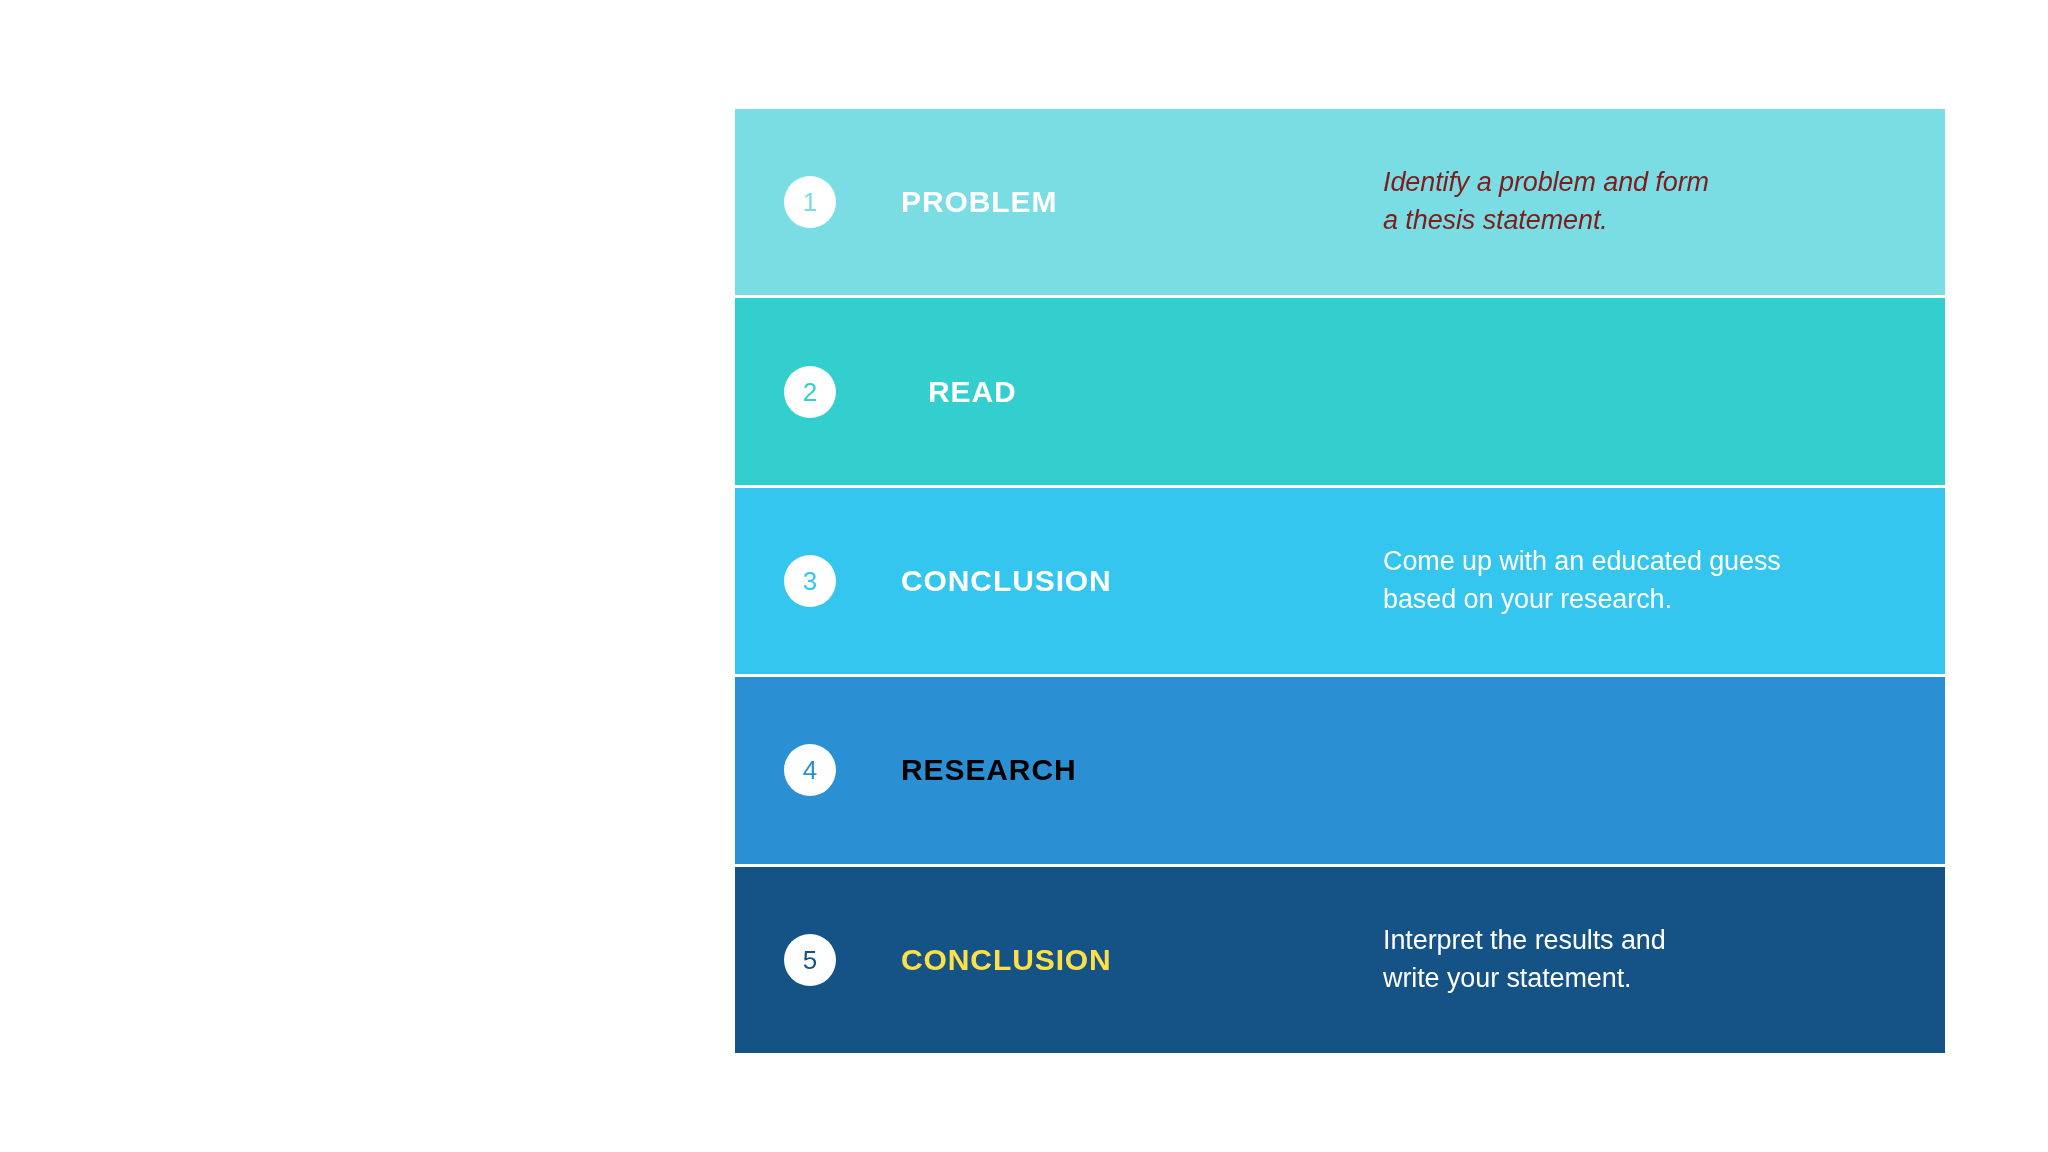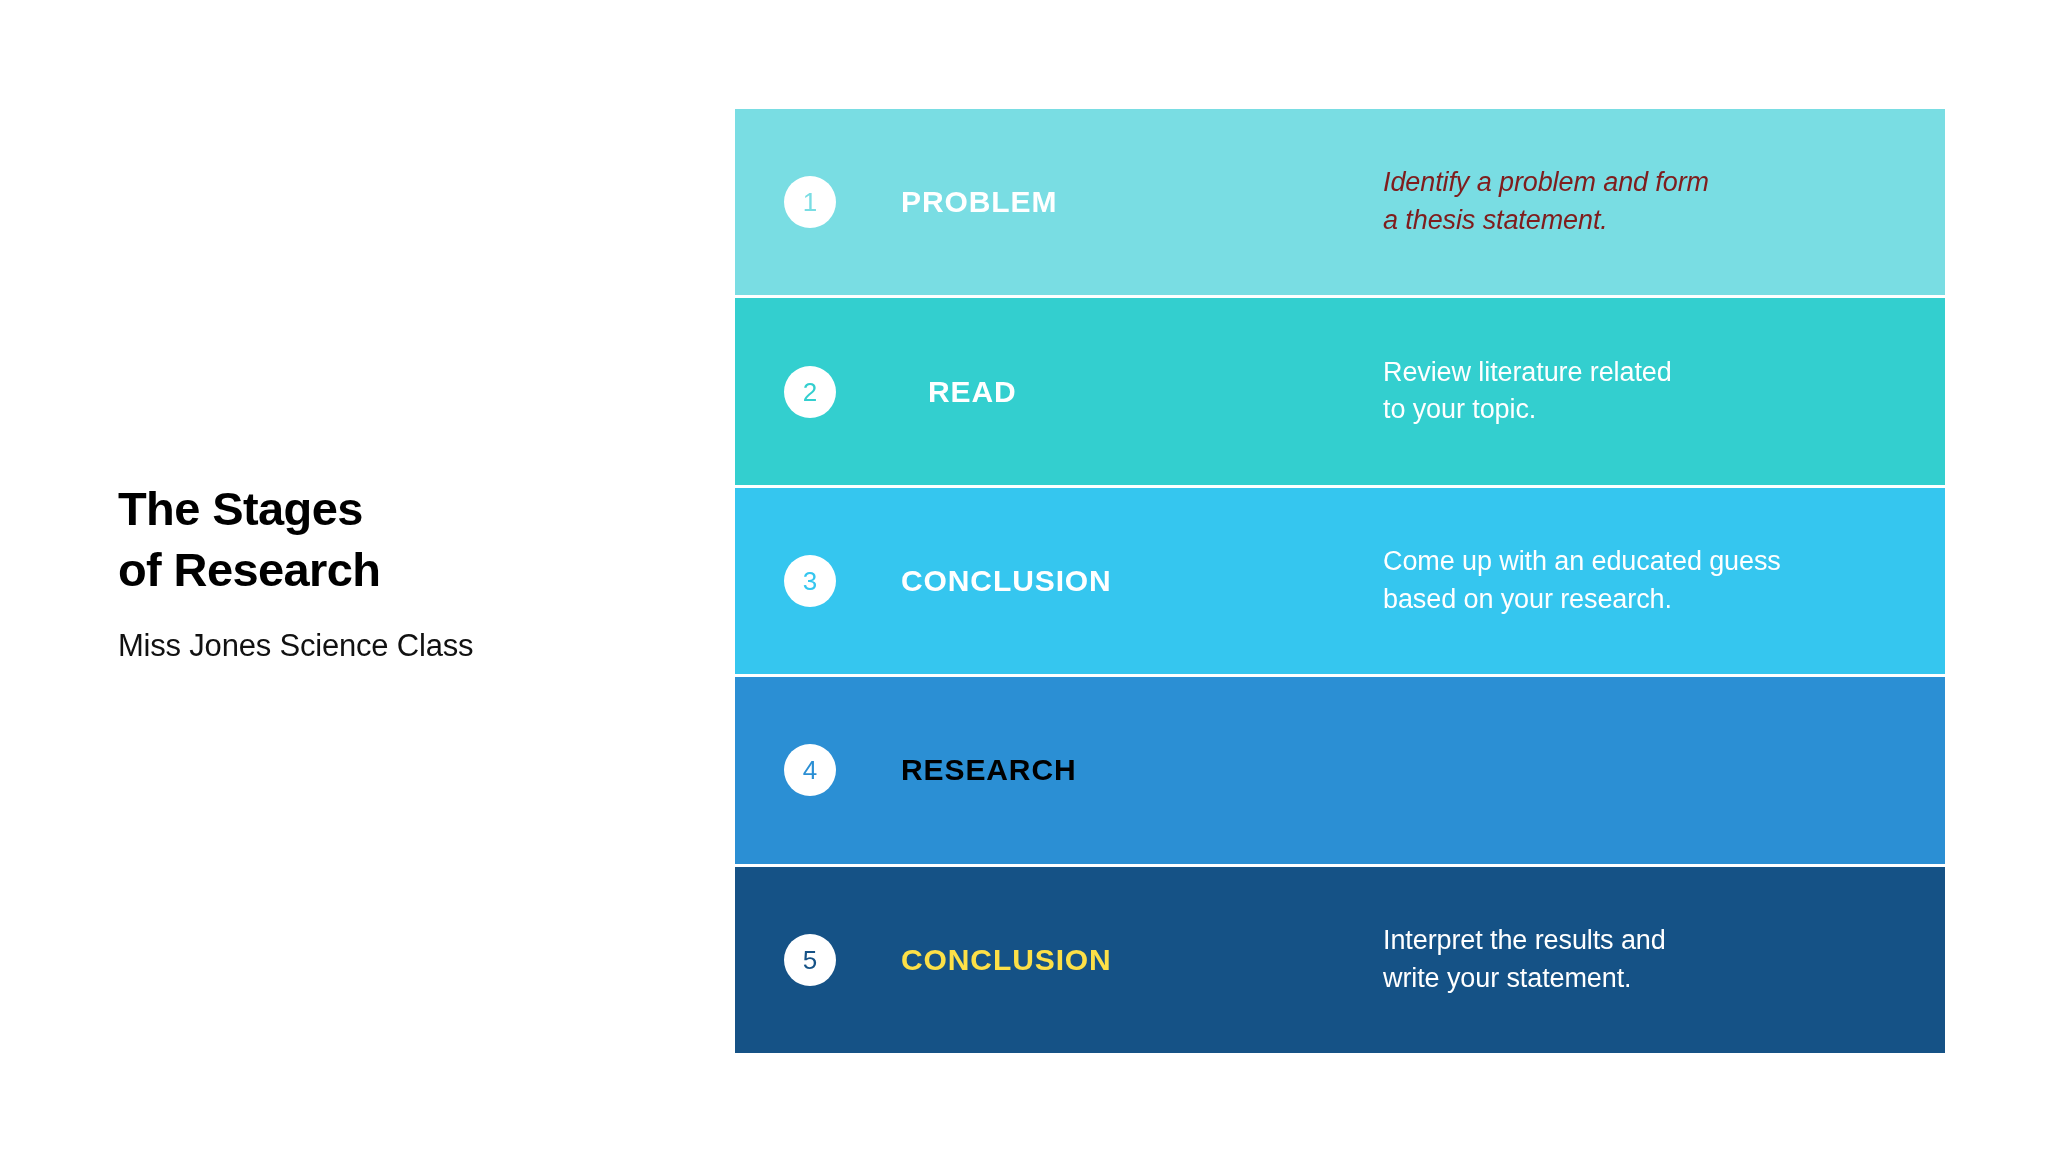--- a/index.html
+++ b/index.html
@@ -108,44 +108,37 @@
     line-height: 1.40;
     letter-spacing: -0.1px;
     white-space: pre-line;
   }
 </style>
 </head>
 <body>
 
 <div class="slide" style="background: rgb(255, 255, 255);">
 
-  <div class="title-block">
-    <h1 class="slide-title" style="color: rgb(0, 0, 0);">The Stages
-of Research</h1>
-    <p class="slide-subtitle">Miss Jones Science Class</p>
-  </div>
 
   <div class="stages">
 
     <div class="stage-row" style="background: rgb(121, 221, 227);">
       <div class="stage-badge" style="background: rgb(255, 255, 255); color: rgb(121, 221, 227);">
         <span>1</span>
       </div>
       <div class="stage-label" style="color: rgb(255, 255, 255);">PROBLEM</div>
       <div class="stage-desc" style="color: #7f1d1d; font-style: italic;">Identify a problem and form
 a thesis statement.</div>
     </div>
 
     <div class="stage-row" style="background: rgb(51, 207, 207);">
       <div class="stage-badge" style="background: rgb(255, 255, 255); color: rgb(51, 207, 207);">
         <span>2</span>
       </div>
       <div class="stage-label" style="color: rgb(255, 255, 255); margin-left: 27px;">READ</div>
-      <div class="stage-desc" style="color: rgb(255, 255, 255);">Review literature related
-to your topic.</div>
     </div>
 
     <div class="stage-row" style="background: rgb(53, 198, 239);">
       <div class="stage-badge" style="background: rgb(255, 255, 255); color: rgb(53, 198, 239);">
         <span>3</span>
       </div>
       <div class="stage-label" style="color: rgb(255, 255, 255);">CONCLUSION</div>
       <div class="stage-desc" style="color: rgb(255, 255, 255);">Come up with an educated guess
 based on your research.</div>
     </div>

